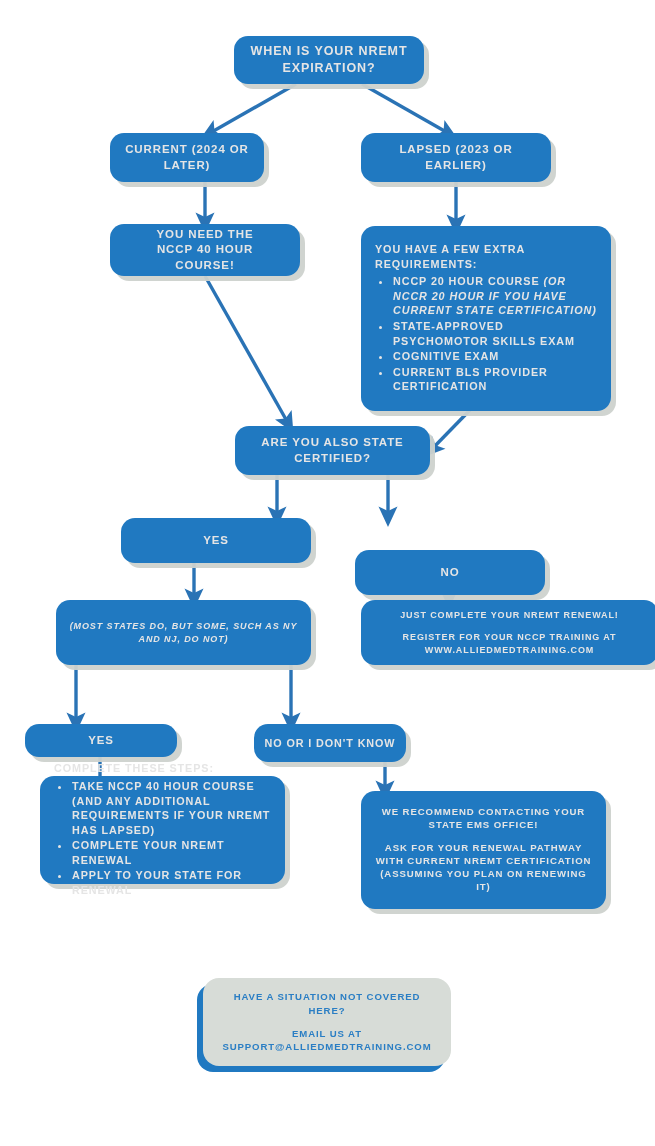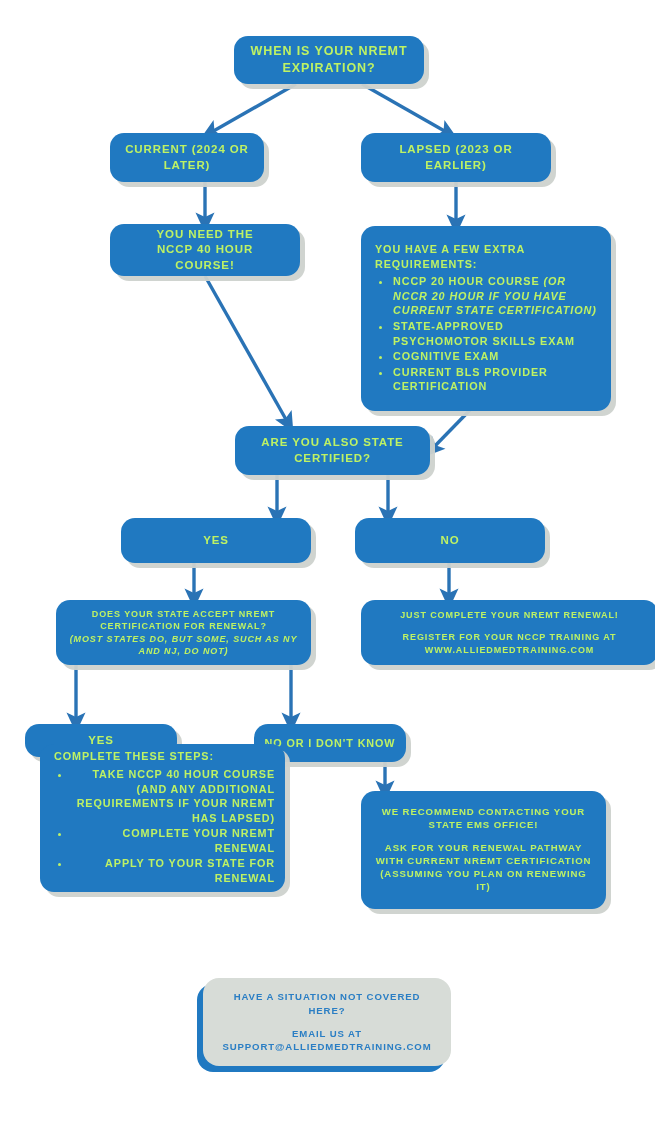--- a/index.html
+++ b/index.html
@@ -25,21 +25,21 @@
     left: 0;
     top: 0;
     width: 655px;
     height: 1146px;
     pointer-events: none;
   }
   .node {
     position: absolute;
     box-sizing: border-box;
     background: #2079c1;
-    color: #bef264;
+    color: #e5e5e5;
     border-radius: 14px;
     box-shadow: 5px 5px 0 0 rgba(205,210,205,0.95);
     letter-spacing: 0.9px;
     font-weight: bold;
     line-height: 1.35;
     display: flex;
     flex-direction: column;
     justify-content: center;
     z-index: 3;
   }
@@ -160,44 +160,43 @@
   </div>
 
   <div class="node center t-12" id="n-statecert" style="left:235px; top:426px; width:195px; height:49px; padding:6px 12px;">
     <span>ARE YOU ALSO STATE CERTIFIED?</span>
   </div>
 
   <div class="node center t-12" id="n-yes-upper" style="left:121px; top:518px; width:190px; height:45px; padding:6px 12px;">
     <span>YES</span>
   </div>
 
-  <div class="node center t-12" id="n-no-upper" style="left:355px; top:518px; width:190px; height:45px; padding:6px 12px;">
+  <div class="node center t-12" id="n-no-upper" style="left:355px; top:550px; width:190px; height:45px; padding:6px 12px;">
     <span>NO</span>
   </div>
 
   <div class="node center t-9" id="n-accepts" style="left:56px; top:600px; width:255px; height:65px; padding:7px 10px;">
-    <span class="para">DOES YOUR STATE ACCEPT NREMT CERTIFICATION FOR RENEWAL?</span>
     <span class="para ital">(MOST STATES DO, BUT SOME, SUCH AS NY AND NJ, DO NOT)</span>
   </div>
 
   <div class="node center t-9" id="n-justrenew" style="left:361px; top:600px; width:297px; height:65px; padding:7px 2px;">
     <span class="para">JUST COMPLETE YOUR NREMT RENEWAL!</span>
     <span class="spacer"></span>
     <span class="para">REGISTER FOR YOUR NCCP TRAINING AT WWW.ALLIEDMEDTRAINING.COM</span>
   </div>
 
   <div class="node center t-12" id="n-yes-lower" style="left:25px; top:724px; width:152px; height:33px; padding:4px 10px;">
     <span>YES</span>
   </div>
 
   <div class="node center t-11" id="n-nolower" style="left:254px; top:724px; width:152px; height:38px; padding:4px 10px;">
     <span>NO OR I DON'T KNOW</span>
   </div>
 
-  <div class="node left t-11" id="n-steps" style="left:40px; top:744px; width:245px; height:148px; padding:11px 10px 11px 14px;text-align:right;">
+  <div class="node left t-11" id="n-steps" style="left:40px; top:776px; width:245px; height:108px; padding:11px 10px 11px 14px;">
     <span class="hdr">COMPLETE THESE STEPS:</span>
     <ul>
       <li>TAKE NCCP 40 HOUR COURSE (AND ANY ADDITIONAL REQUIREMENTS IF YOUR NREMT HAS LAPSED)</li>
       <li>COMPLETE YOUR NREMT RENEWAL</li>
       <li>APPLY TO YOUR STATE FOR RENEWAL</li>
     </ul>
   </div>
 
   <div class="node center t-10" id="n-ems" style="left:361px; top:791px; width:245px; height:118px; padding:10px 12px;">
     <span class="para">WE RECOMMEND CONTACTING YOUR STATE EMS OFFICE!</span>

